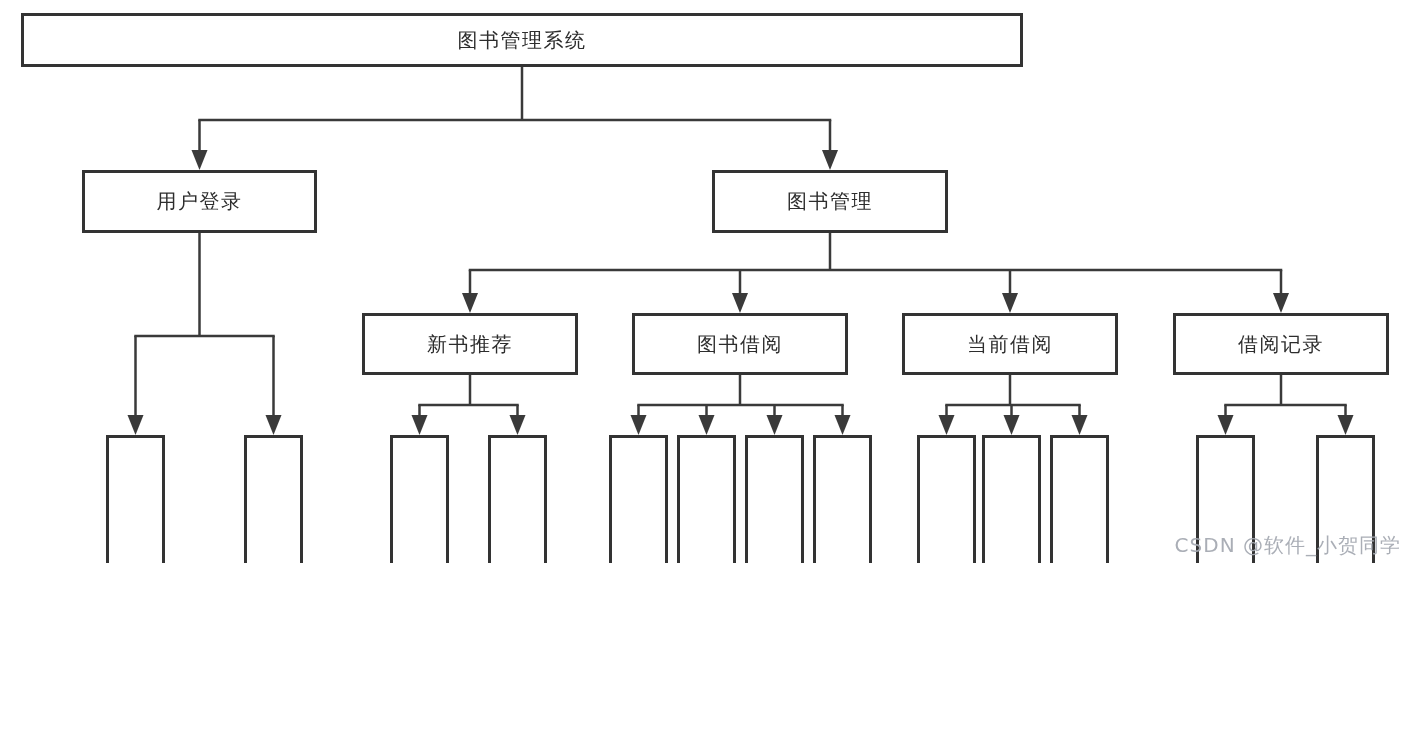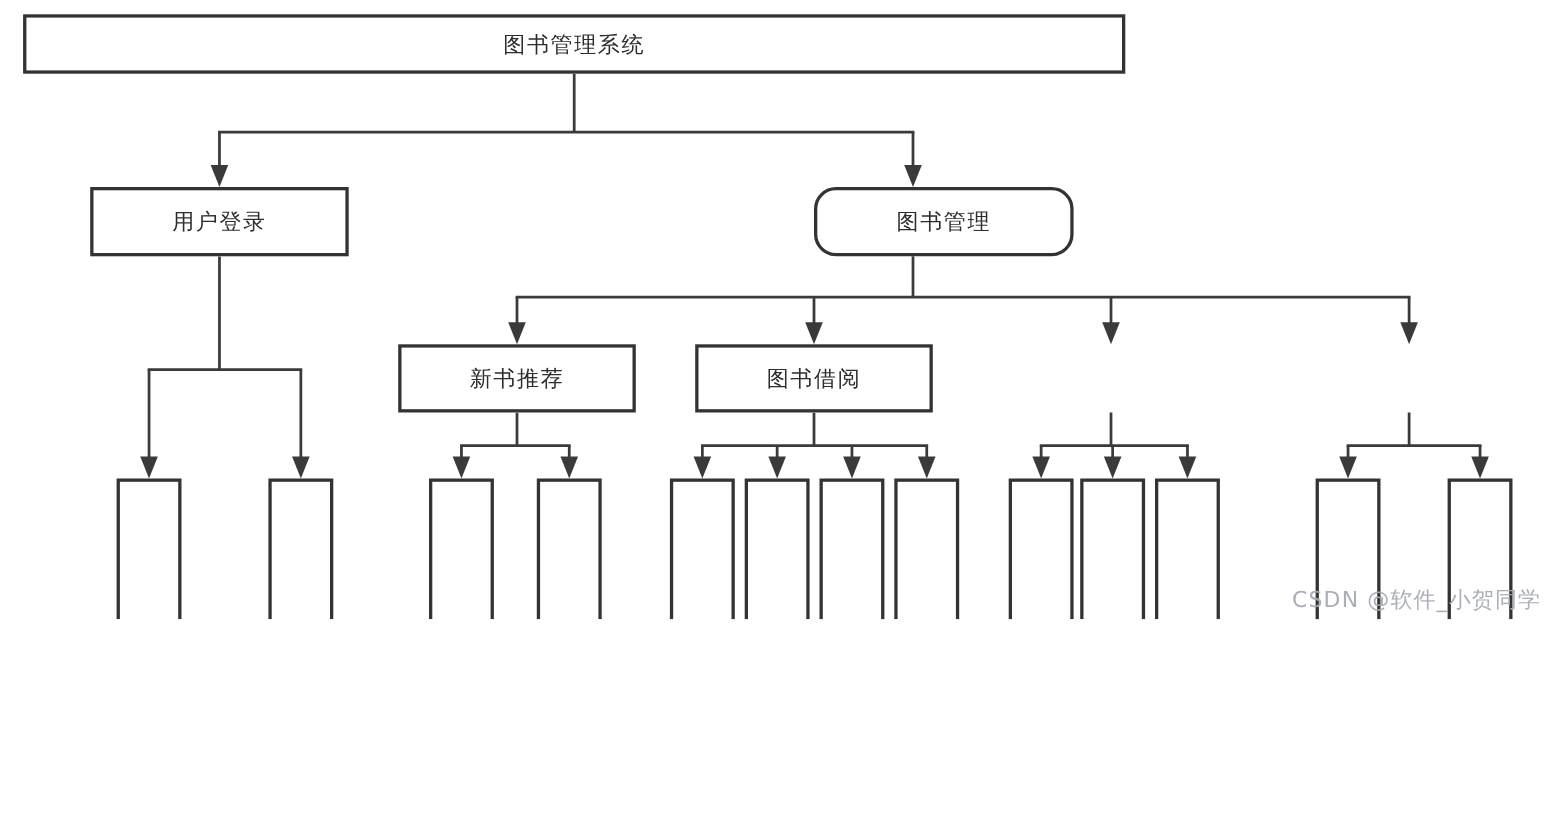--- a/index.html
+++ b/index.html
@@ -103,29 +103,35 @@
       <polygon points="1337.5,415 1353.5,415 1345.5,435" fill="#3a3a3a"></polygon>
     </svg>
 
   <div class="node root h">
     <span>图书管理系统</span>
   </div>
 
   <div class="node l2 h" style="left:82px;width:235px;">
     <span>用户登录</span>
   </div>
-  <div class="node l2 h" style="left:740px;width:236px;border-radius:20px;">
+  <div class="node l2 h" style="left:712px;width:236px;">
     <span>图书管理</span>
   </div>
 
   <div class="node l3 h" style="left:632px;width:216px;">
     <span>图书借阅</span>
   </div>
   <div class="node l3 h" style="left:362px;width:216px;">
     <span>新书推荐</span>
+  </div>
+  <div class="node l3 h" style="left:902px;width:216px;">
+    <span>当前借阅</span>
+  </div>
+  <div class="node l3 h" style="left:1173px;width:216px;">
+    <span>借阅记录</span>
   </div>
 
   <div class="node leaf" style="left:106px;">
     <span class="vtext">用户登录</span>
   </div>
   <div class="node leaf" style="left:244px;">
     <span class="vtext">注销登录</span>
   </div>
 
   <div class="node leaf" style="left:390px;">

